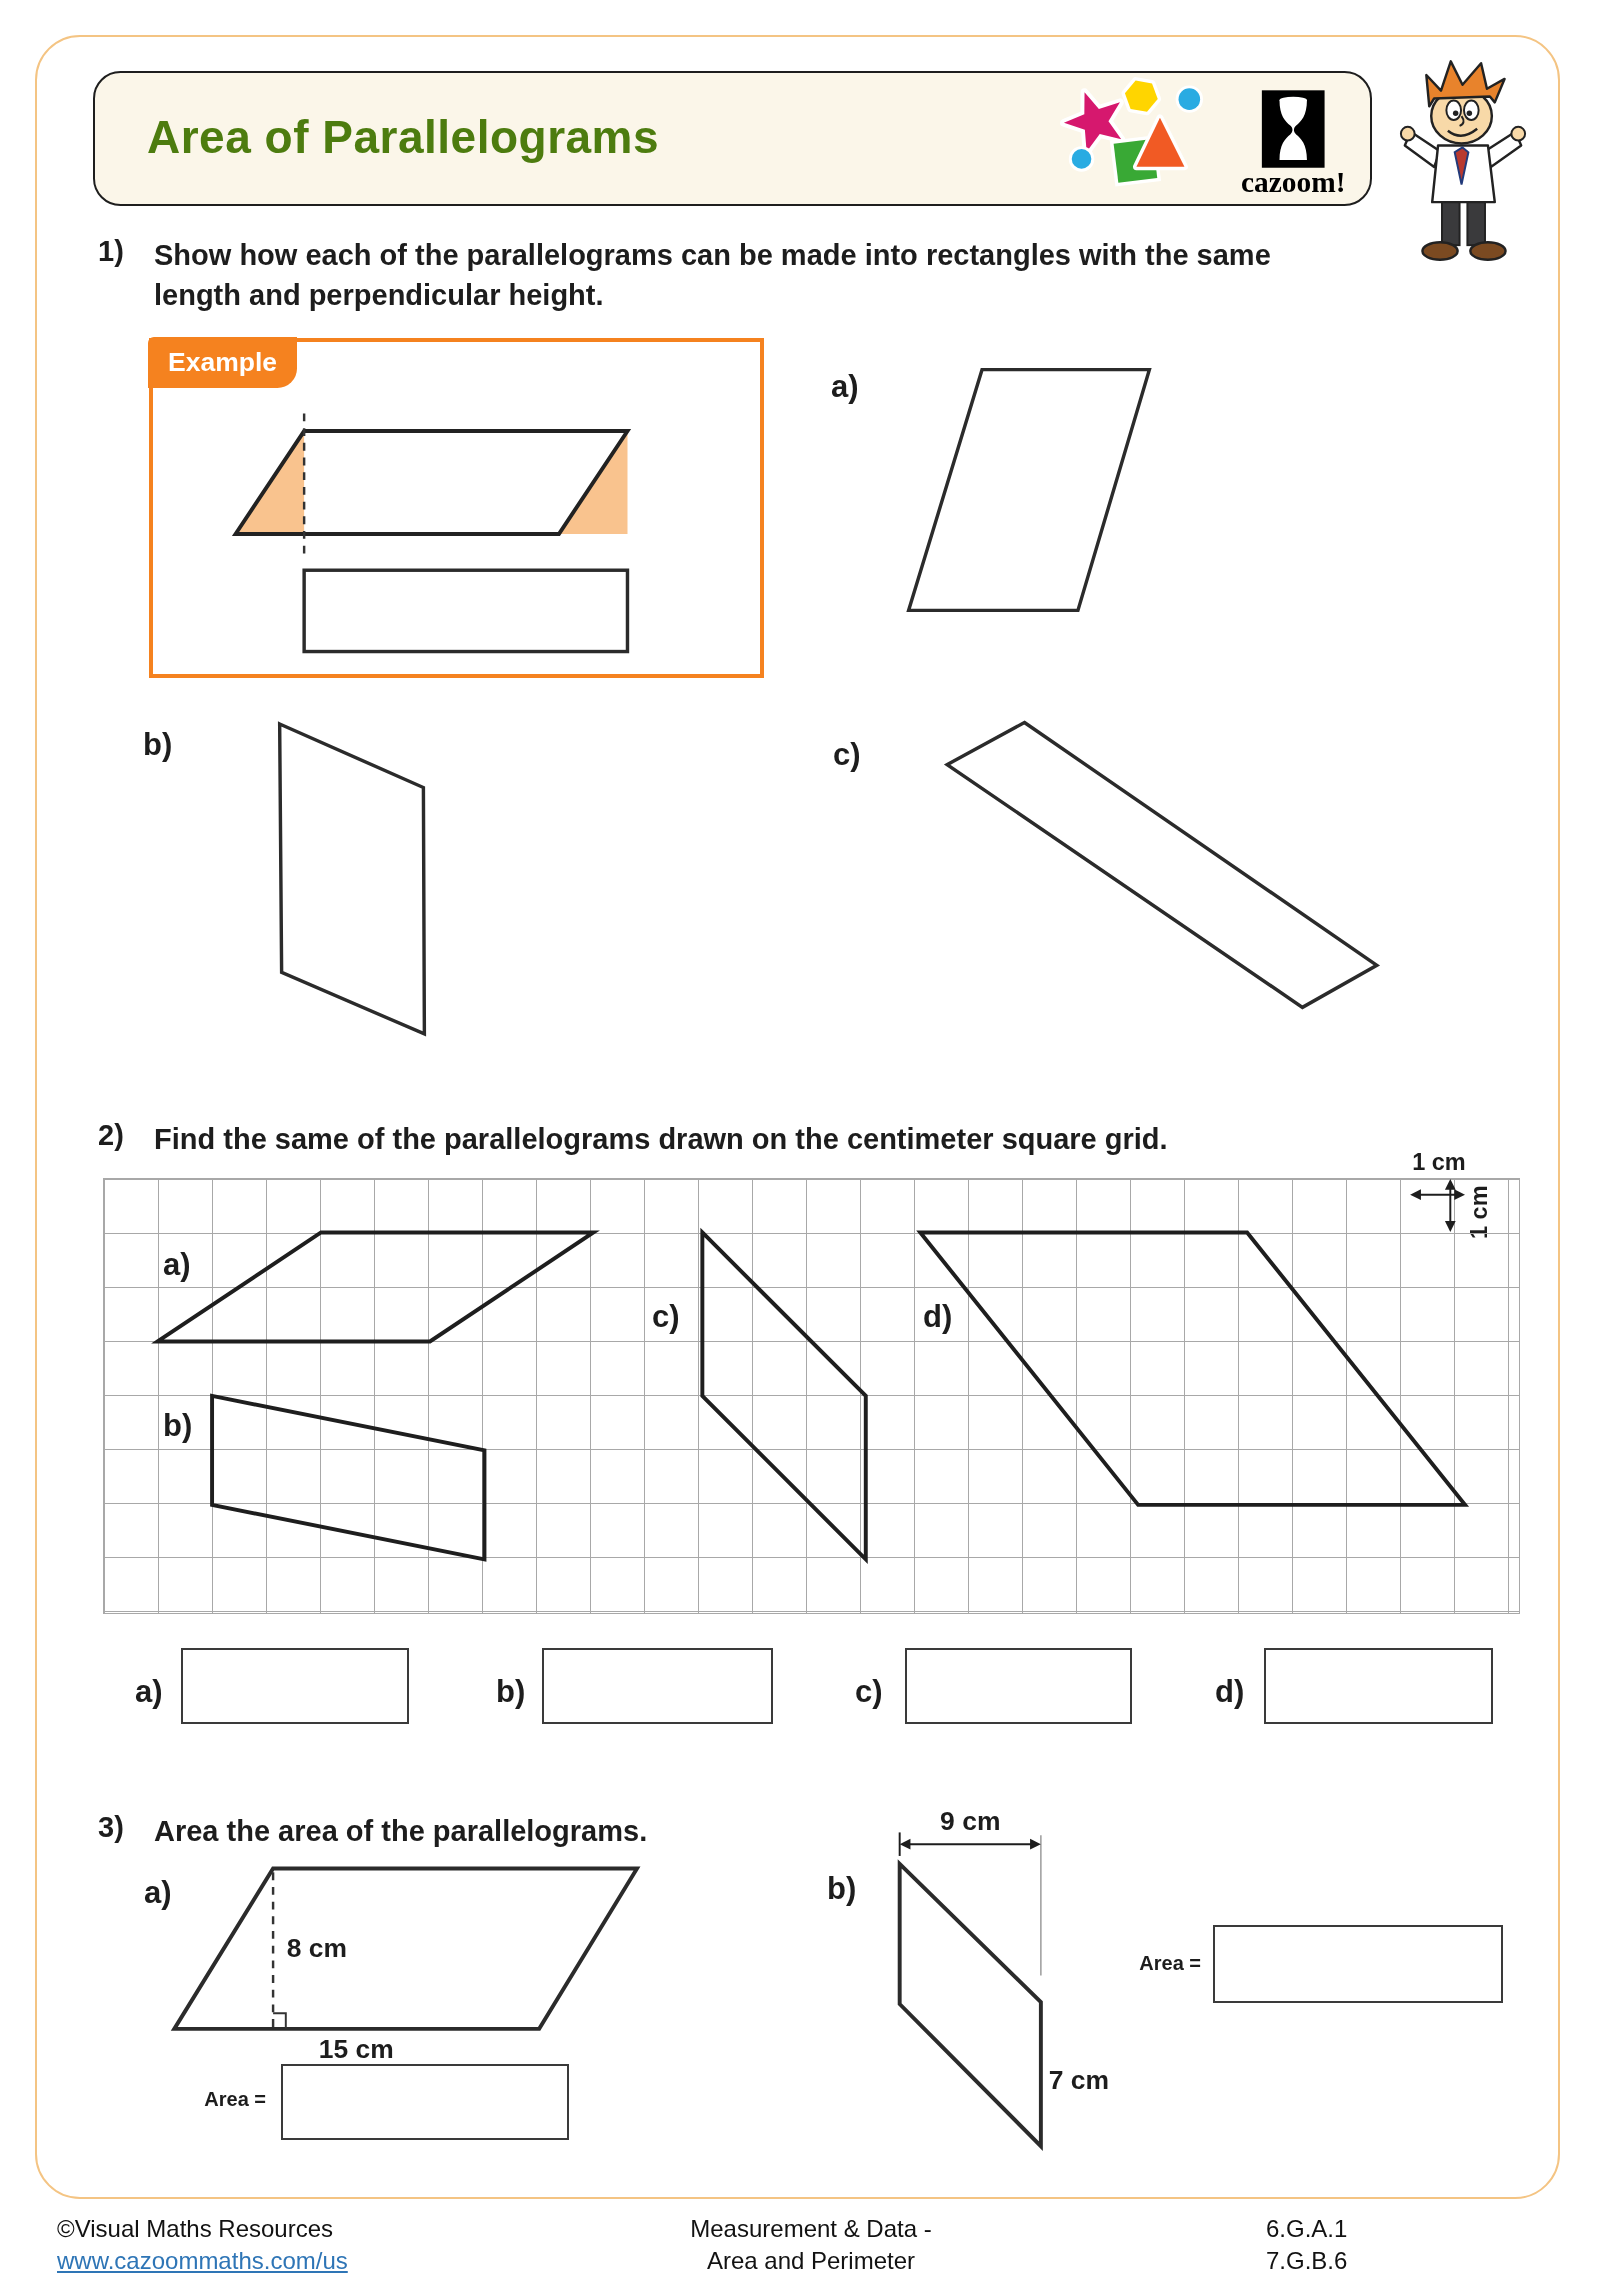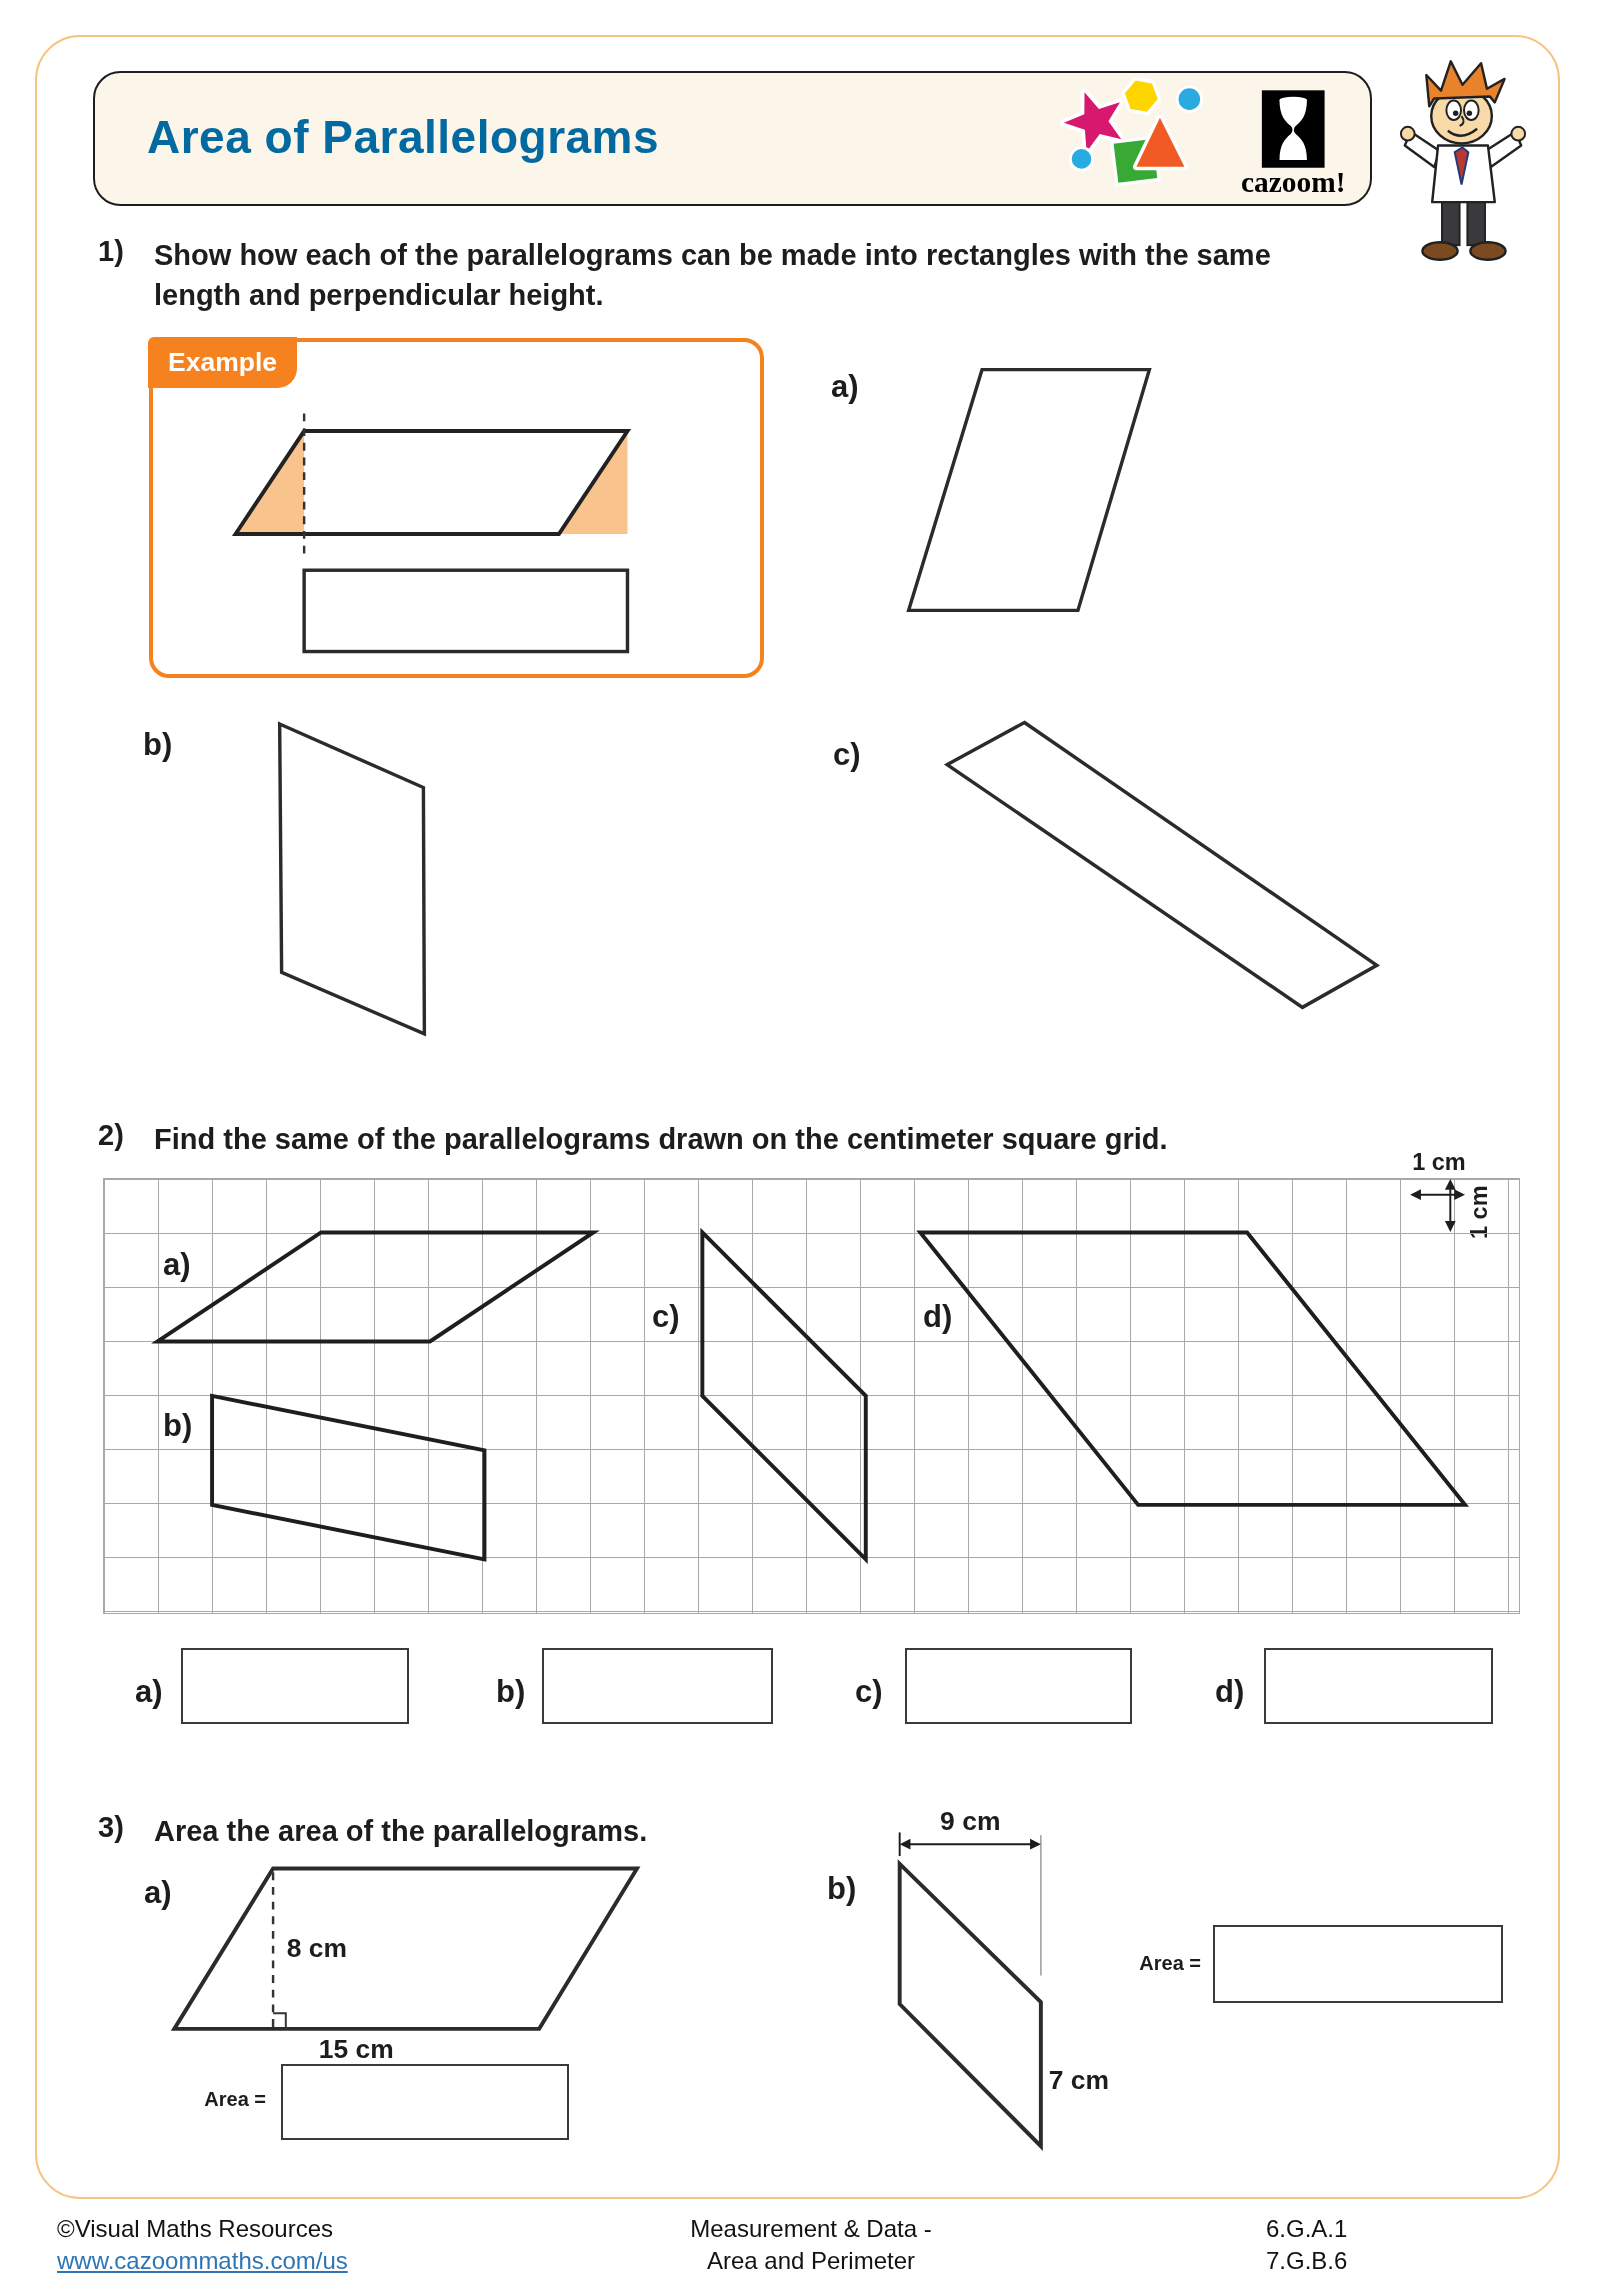--- a/index.html
+++ b/index.html
@@ -4,29 +4,29 @@
 <style>
   html,body{margin:0;padding:0;background:#ffffff;}
   *{box-sizing:border-box;}
   #sheet{position:relative;width:1621px;height:2293px;background:#fff;overflow:hidden;
          font-family:"Liberation Sans",sans-serif;color:#1d1d1d;}
   .abs{position:absolute;}
   
   #page-border{left:35px;top:35px;width:1525px;height:2164px;border:2.9px solid #F4C483;border-radius:45px;}
   
   #header-box{left:93px;top:71px;width:1279px;height:135px;background:#FBF6E9;border:2.9px solid #1e1e1e;border-radius:27.4px;}
-  #page-title{left:145px;top:108px;font-size:46px;font-weight:bold;color:#0369a1;letter-spacing:0.5px;}
+  #page-title{left:145px;top:108px;font-size:46px;font-weight:bold;color:#4d7c0f;letter-spacing:0.5px;}
   
   .qnum{font-size:29px;font-weight:bold;}
   .qtext{font-size:29px;font-weight:bold;line-height:40px;}
   .shape-label{font-size:31px;font-weight:bold;}
   .area-label{font-size:20px;font-weight:bold;text-align:right;width:139px;}
   .ans-box{background:#fff;border:2.9px solid #3a3a3a;}
   
-  #example-box{left:149px;top:338px;width:615px;height:340px;border:4.9px solid #F5821F;border-radius:20px;background:#fff;}
+  #example-box{left:149px;top:338px;width:615px;height:340px;border:4.9px solid #F5821F;border-radius:0;background:#fff;}
   #example-tab{left:-4.9px;top:-4.9px;width:149px;height:51px;background:#F5821F;border-radius:5.9px 0 19.6px 0;
                color:#fff;font-size:26.5px;font-weight:bold;display:flex;align-items:center;justify-content:center;}
   
   #grid{left:103px;top:1178px;width:1417px;height:436px;border:1px solid #A8A8A8;
         background-image:repeating-linear-gradient(to right,#A8A8A8 0 1px,transparent 1px 54px),
                          repeating-linear-gradient(to bottom,#A8A8A8 0 1px,transparent 1px 54px);}
   #scale-h{left:1400px;top:1149px;width:78px;text-align:center;font-size:23.5px;font-weight:bold;}
   #scale-v{left:1466px;top:1180px;height:59px;width:29px;font-size:23.5px;font-weight:bold;
            writing-mode:vertical-rl;transform:rotate(180deg);line-height:27.4px;}
   

